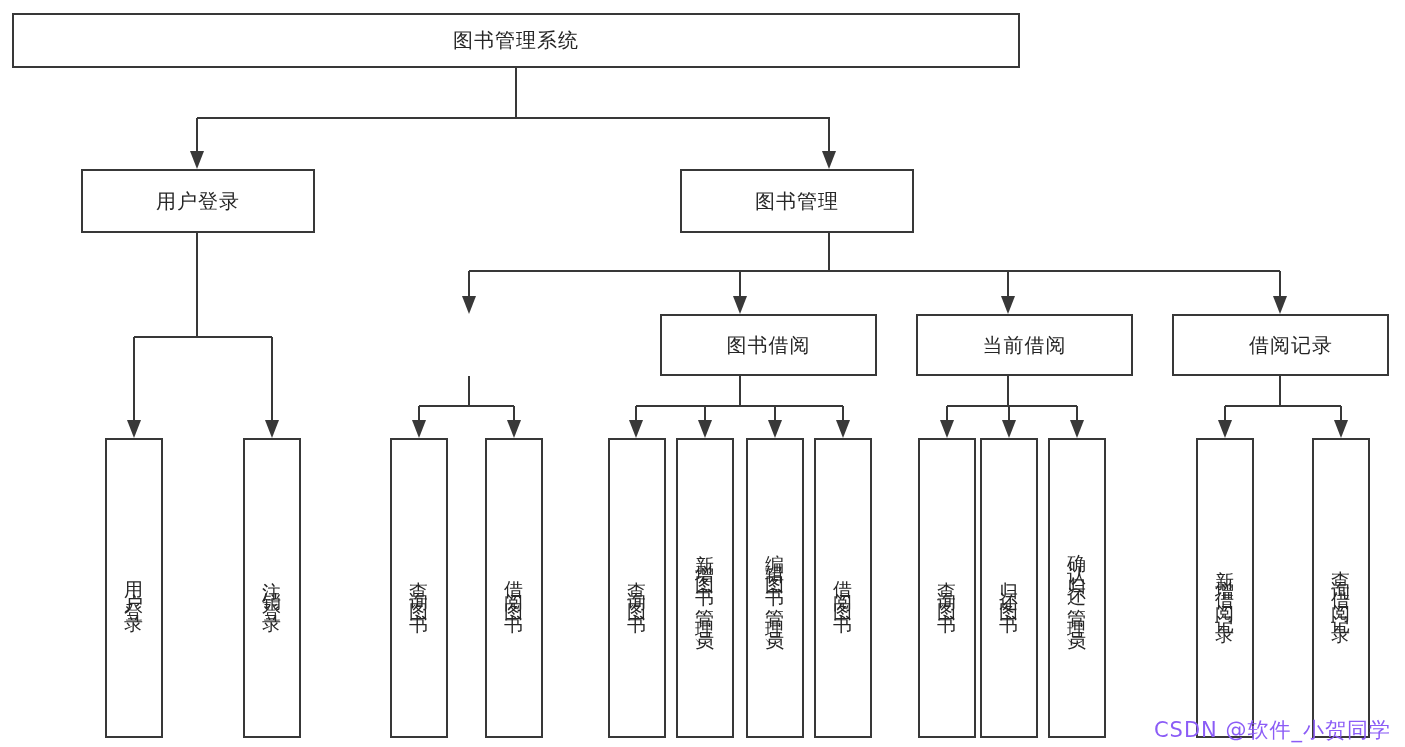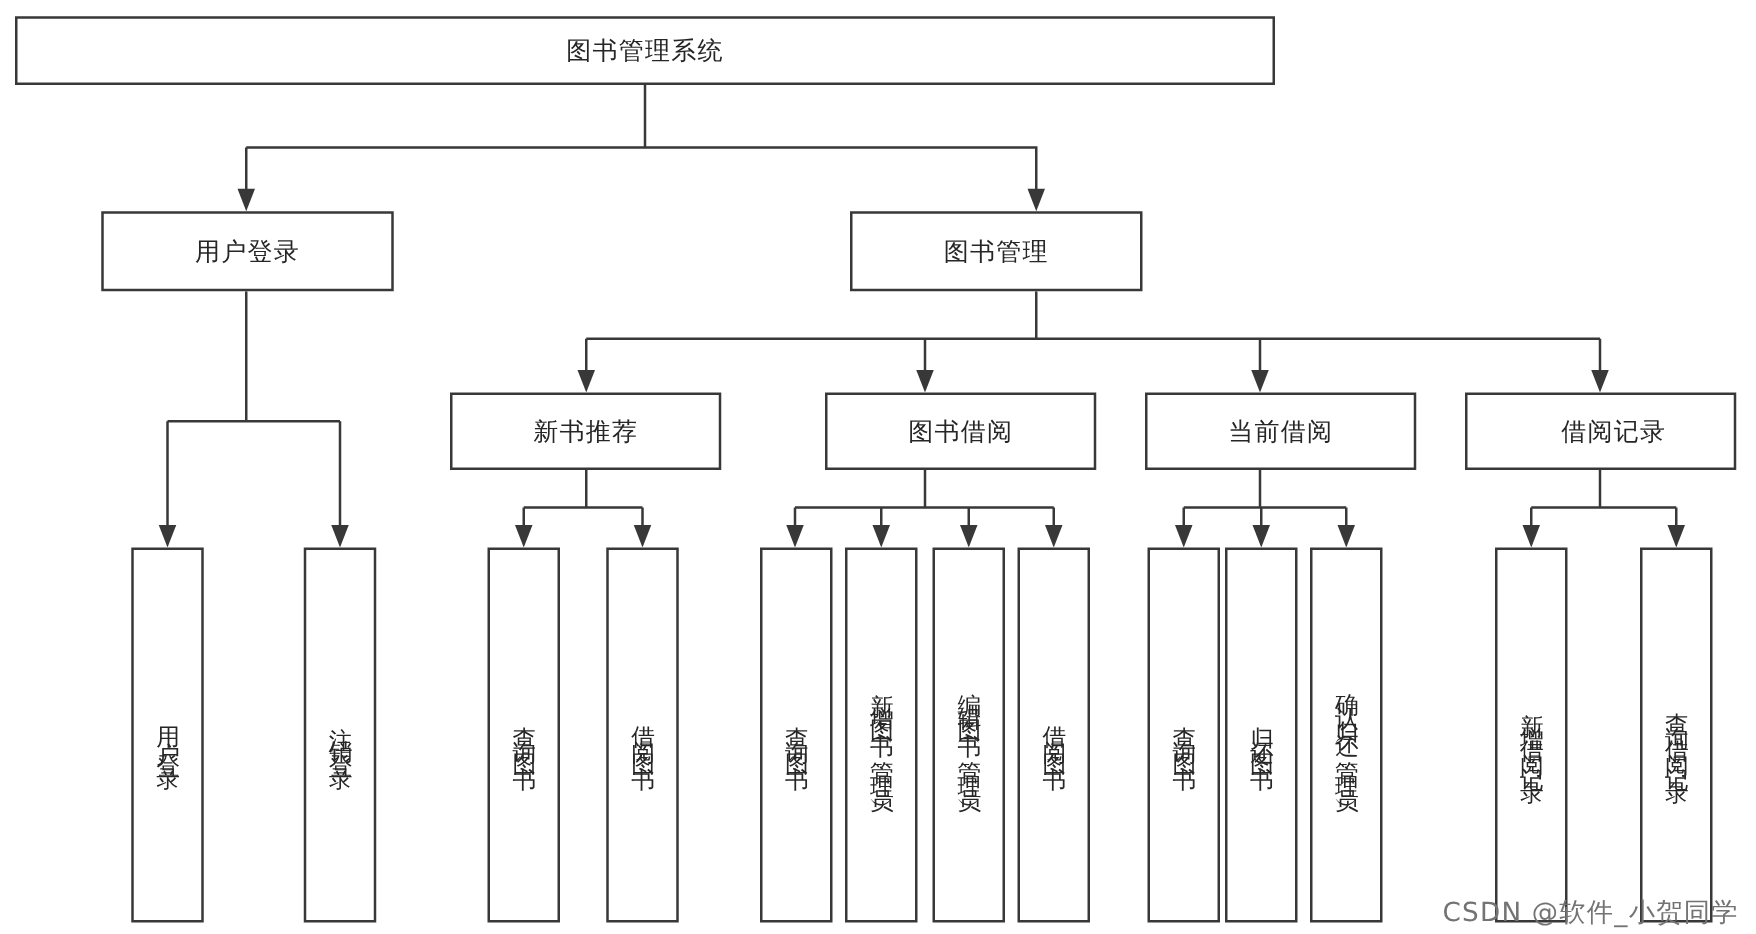--- a/index.html
+++ b/index.html
@@ -39,21 +39,21 @@
     font-size: 19px;
     letter-spacing: 11px;
     line-height: 1;
     color: #262626;
   }
   #watermark {
     position: absolute;
     right: 14px;
     top: 716px;
     font-size: 21px;
-    color: #737373;
+    color: #8b5cf6;
     letter-spacing: 1px;
     z-index: 2;
     white-space: nowrap;
   }
 </style>
 </head>
 <body>
 
 <div id="canvas">
 
@@ -124,23 +124,20 @@
     <span>图书管理系统</span>
   </div>
 
   <div class="node h lvl2" style="left:81px;">
     <span>用户登录</span>
   </div>
   <div class="node h lvl2" style="left:680px;">
     <span>图书管理</span>
   </div>
 
-  <div class="node h lvl3" style="left:360px;">
-    <span>新书推荐</span>
-  </div>
   <div class="node h lvl3" style="left:660px;">
     <span>图书借阅</span>
   </div>
   <div class="node h lvl3" style="left:916px;">
     <span>当前借阅</span>
   </div>
   <div class="node h lvl3" style="left:1172px;padding-left:21px;">
     <span>借阅记录</span>
   </div>
 

